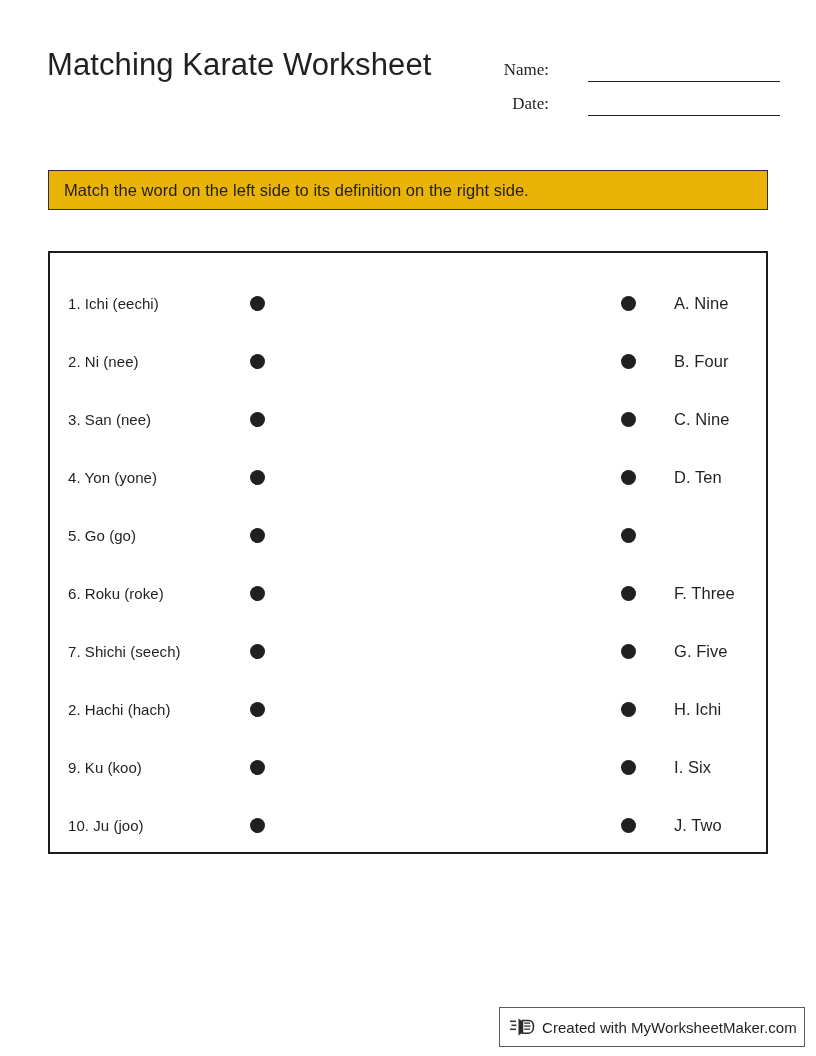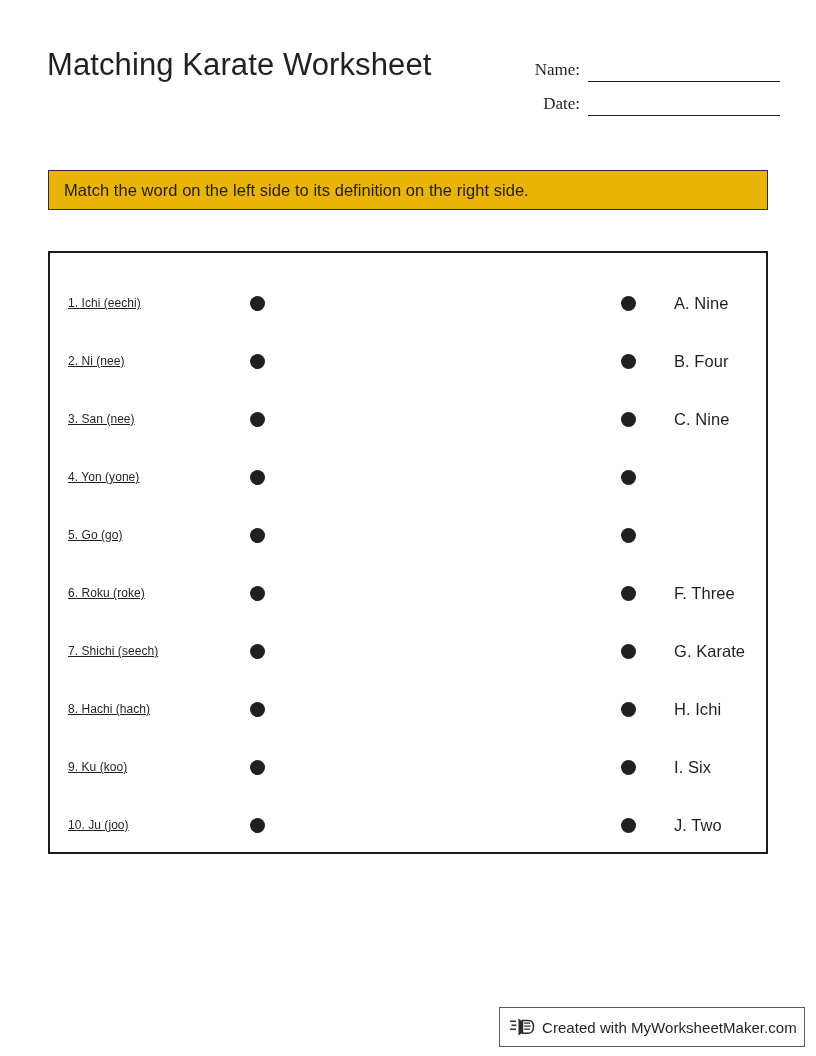--- a/index.html
+++ b/index.html
@@ -38,20 +38,21 @@
     position: absolute;
     left: 500px;
     top: 48px;
     width: 280px;
   }
   .nd-row {
     display: flex;
     align-items: flex-end;
     justify-content: flex-end;
     height: 34px;
+    gap: 31px;
   }
   .nd-label {
     font-family: "Liberation Serif", serif;
     font-size: 17px;
     color: #231f20;
     padding-right: 8px;
     padding-bottom: 2px;
     white-space: nowrap;
   }
   .nd-line {
@@ -105,25 +106,24 @@
   .left-cell {
     position: absolute;
     left: 18px;
     top: 0;
     width: 230px;
     height: 58px;
     display: flex;
     align-items: center;
   }
   .left-label {
-    font-size: 12px;
+    font-size: 15px;
     color: #231f20;
     white-space: nowrap;
     letter-spacing: 0.05px;
-    text-decoration: underline;
   }
   .dot {
     position: absolute;
     width: 15px;
     height: 15px;
     border-radius: 50%;
     background: #211f1f;
     top: 21.5px;
   }
   .dot-left { left: 200px; }
@@ -225,20 +225,23 @@
         <div class="right-cell">
           <span class="right-label">C. Nine</span>
         </div>
       </div>
       <div class="match-row">
         <div class="left-cell">
           <span class="left-label">4. Yon (yone)</span>
         </div>
         <div class="dot dot-left"></div>
         <div class="dot dot-right"></div>
+        <div class="right-cell">
+          <span class="right-label">D. Ten</span>
+        </div>
       </div>
       <div class="match-row">
         <div class="left-cell">
           <span class="left-label">5. Go (go)</span>
         </div>
         <div class="dot dot-left"></div>
         <div class="dot dot-right"></div>
       </div>
       <div class="match-row">
         <div class="left-cell">
@@ -250,26 +253,26 @@
           <span class="right-label">F. Three</span>
         </div>
       </div>
       <div class="match-row">
         <div class="left-cell">
           <span class="left-label">7. Shichi (seech)</span>
         </div>
         <div class="dot dot-left"></div>
         <div class="dot dot-right"></div>
         <div class="right-cell">
-          <span class="right-label">G. Karate</span>
-        </div>
-      </div>
-      <div class="match-row">
-        <div class="left-cell">
-          <span class="left-label">8. Hachi (hach)</span>
+          <span class="right-label">G. Five</span>
+        </div>
+      </div>
+      <div class="match-row">
+        <div class="left-cell">
+          <span class="left-label">2. Hachi (hach)</span>
         </div>
         <div class="dot dot-left"></div>
         <div class="dot dot-right"></div>
         <div class="right-cell">
           <span class="right-label">H. Ichi</span>
         </div>
       </div>
       <div class="match-row">
         <div class="left-cell">
           <span class="left-label">9. Ku (koo)</span>

